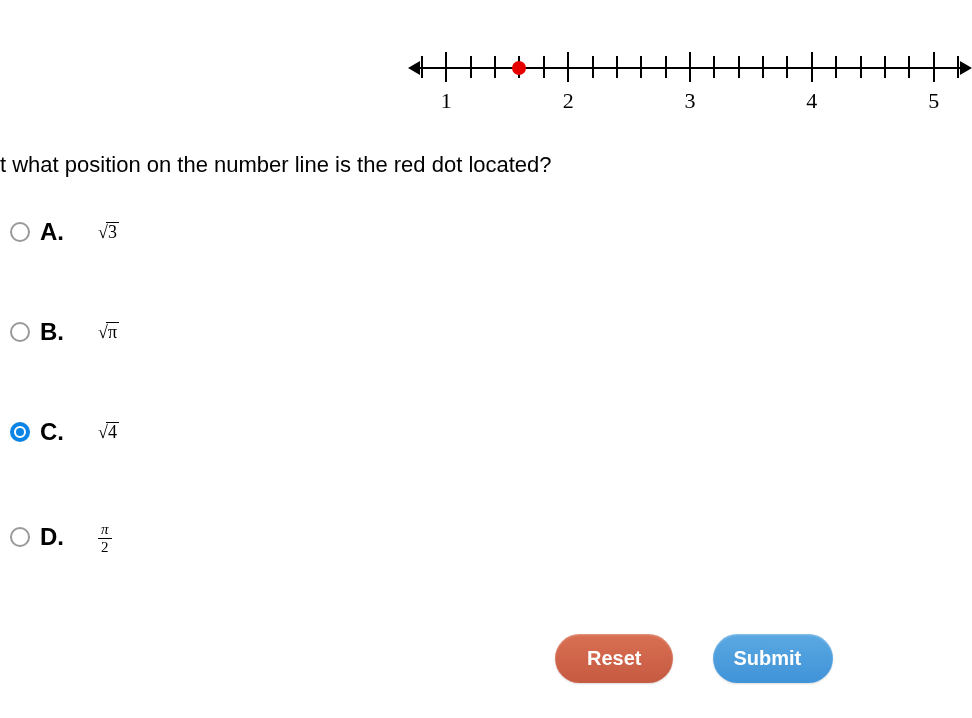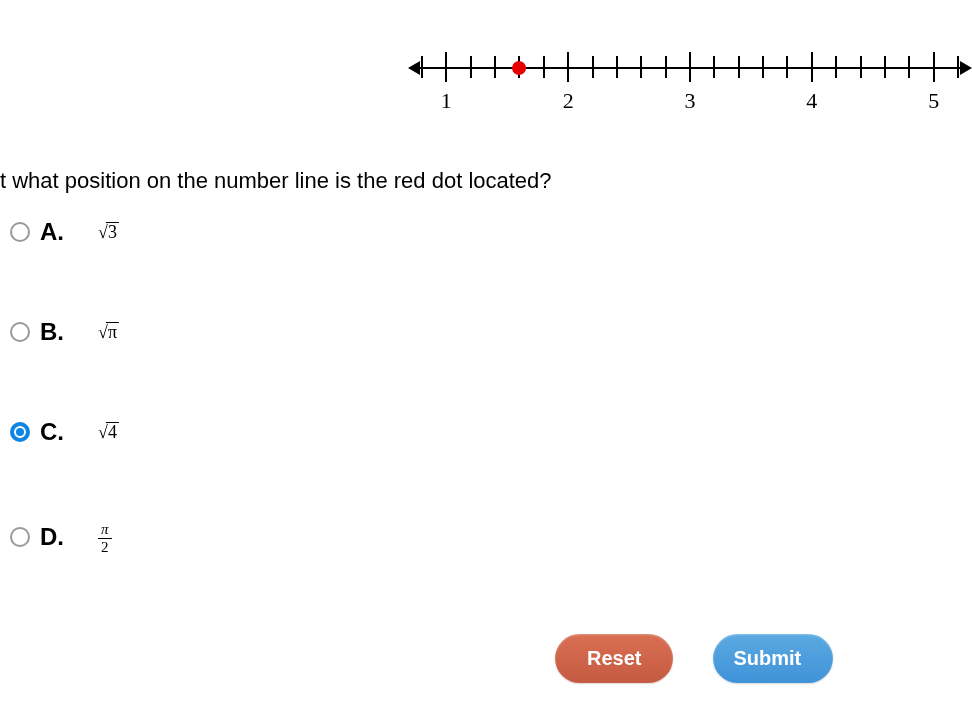--- a/index.html
+++ b/index.html
@@ -80,21 +80,21 @@
       position: absolute;
       width: 14px;
       height: 14px;
       background: #e60000;
       border-radius: 50%;
       top: 21px;
       transform: translateX(-50%);
     }
     .question {
       position: absolute;
-      top: 168px;
+      top: 152px;
       left: 0;
       font-size: 22px;
       color: #000;
     }
     .options {
       position: absolute;
       top: 218px;
       left: 10px;
     }
     .option {

